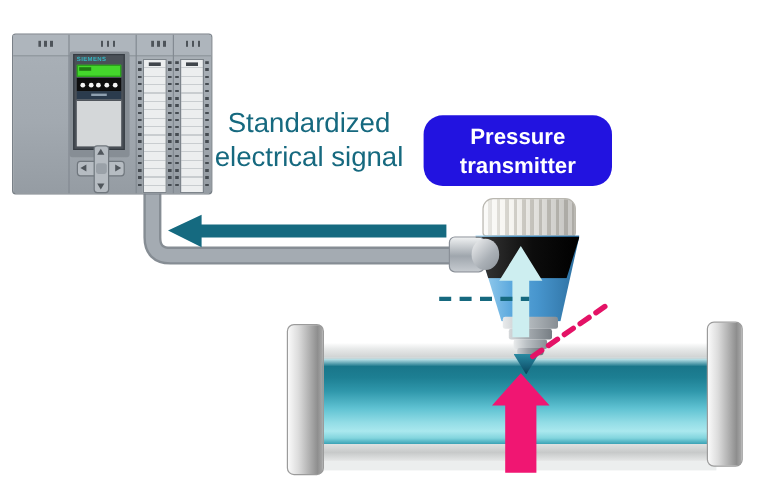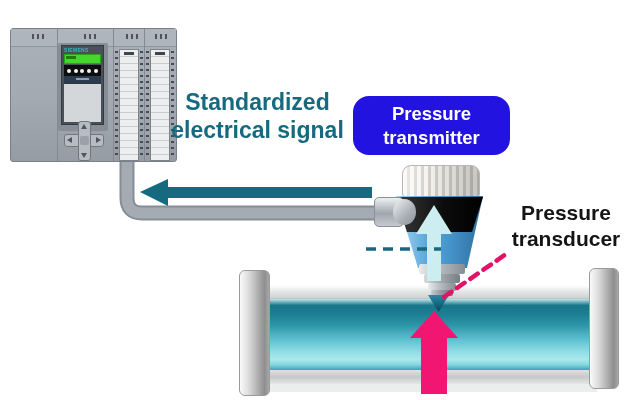--- a/index.html
+++ b/index.html
@@ -1,21 +1,21 @@
 <!DOCTYPE html>
 <html><head>
 <meta charset="utf-8">
 <style>
   html,body{margin:0;padding:0;background:#fff;}
   .stage{position:relative;width:640px;height:400px;background:#ffffff;overflow:hidden;
          font-family:"Liberation Sans", sans-serif;}
   .abs{position:absolute;}
 
   
-  .teal-label{color:#16697f;font-weight:700;}
+  .teal-label{color:#16697f;font-weight:400;}
   .std-signal{left:150px;top:88px;width:215px;text-align:center;font-size:23px;line-height:1.23;z-index:6;}
   .elec-signal{left:192px;top:236px;font-size:22px;z-index:6;white-space:nowrap;}
   .transducer-label{left:495px;top:200px;width:142px;text-align:center;color:#141414;
                     font-weight:700;font-size:21px;line-height:1.22;z-index:6;}
   .badge{left:353px;top:96px;width:157px;height:59px;background:#2213e0;border-radius:16px;
          display:flex;align-items:center;justify-content:center;text-align:center;
          color:#fff;font-weight:700;font-size:18.5px;line-height:1.25;z-index:6;padding:4px 6px;box-sizing:border-box;}
 
   
   .plc{left:10px;top:28px;width:167px;height:134px;z-index:2;
@@ -165,15 +165,14 @@
   <svg class="layer" width="640" height="400" viewBox="0 0 640 400">
     <path d="M140 192 L168 179 L168 187 L372 187 L372 198 L168 198 L168 206 Z" fill="#156a80"></path>
     <path d="M434 205 L452 234 L441 234 L441 281 L427 281 L427 234 L416 234 Z" fill="#cdeef0"></path>
     <path d="M434 311 L458 338 L447 338 L447 394 L421 394 L421 338 L410 338 Z" fill="#f01672"></path>
     <line x1="366" y1="249" x2="441" y2="249" stroke="#16697f" stroke-width="3.5" stroke-dasharray="10 7"></line>
     <line x1="444" y1="297" x2="509" y2="252" stroke="#e41266" stroke-width="4.5" stroke-dasharray="9 7" stroke-linecap="round"></line>
   </svg>
 
   <div class="abs teal-label std-signal">Standardized electrical signal</div>
   <div class="abs badge">Pressure transmitter</div>
-  <div class="abs transducer-label">Pressure transducer</div>
 
 </div>
 
 </body></html>

